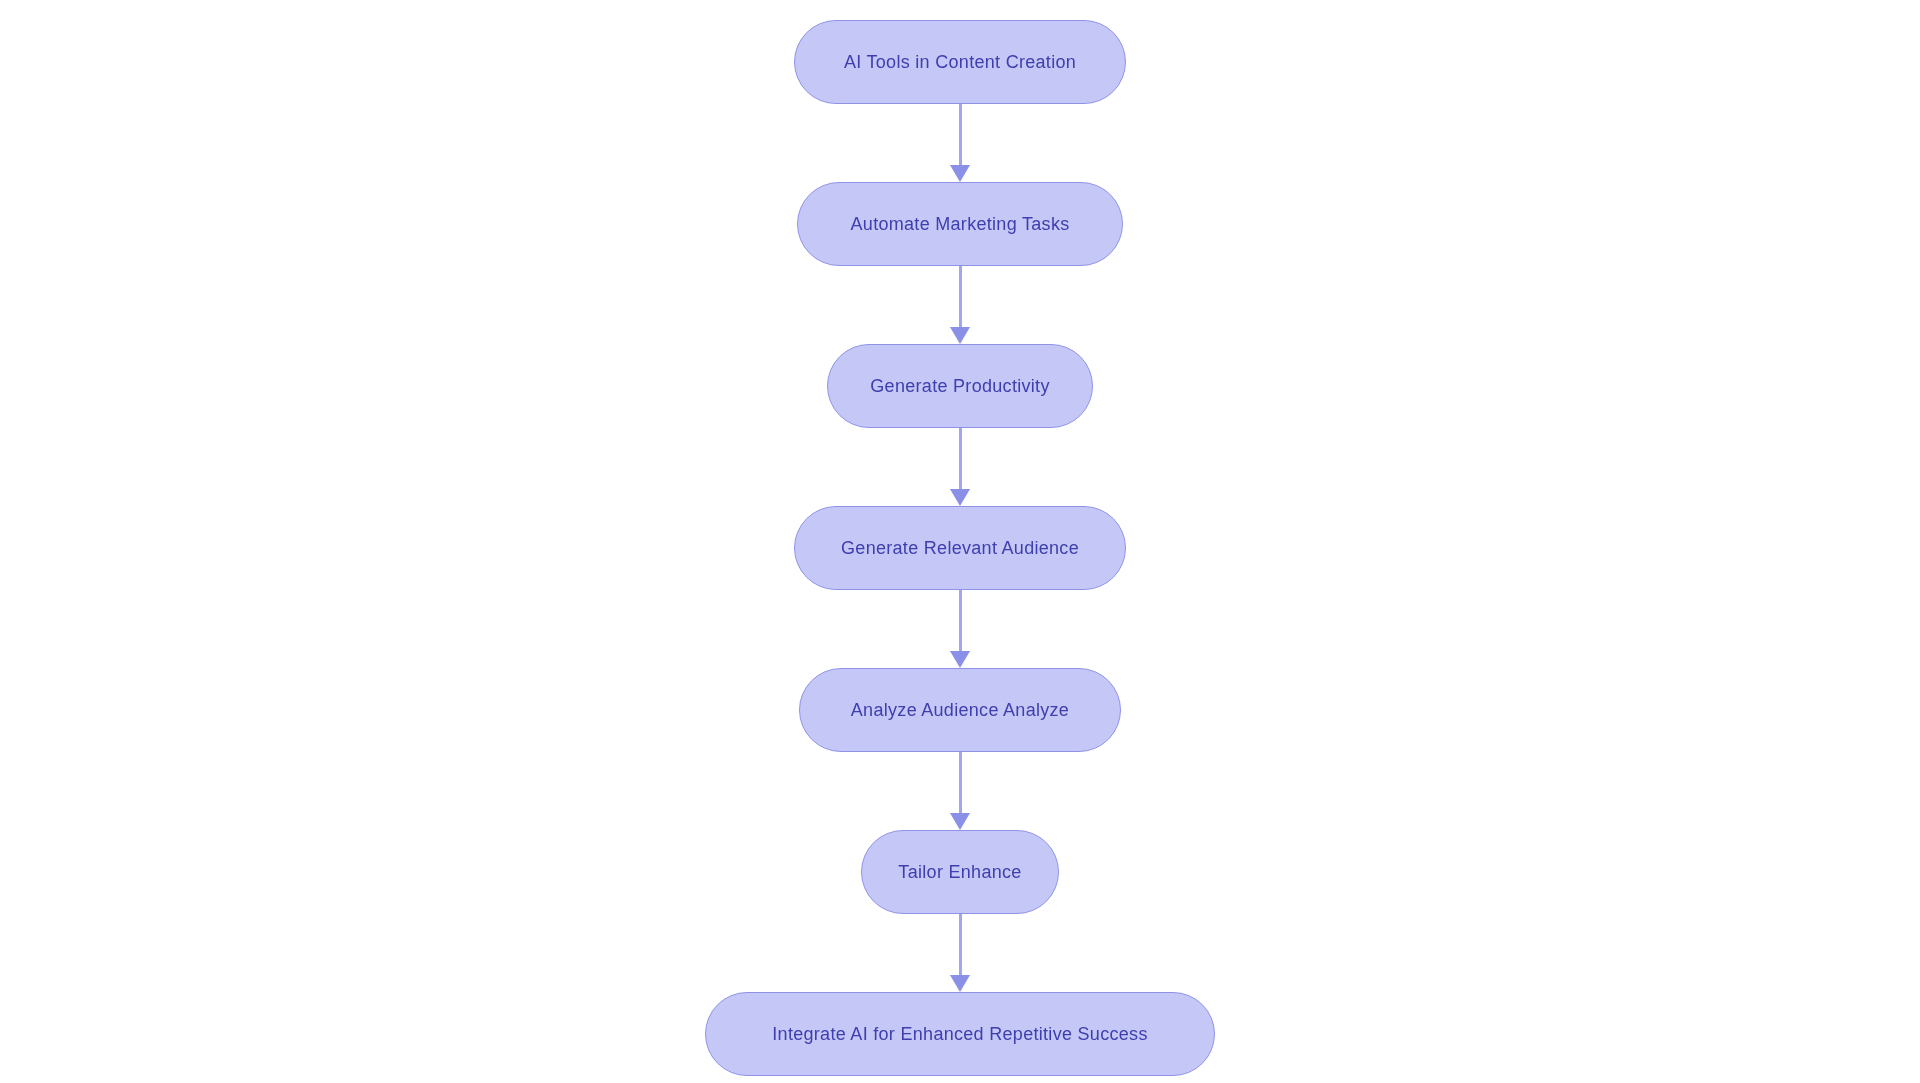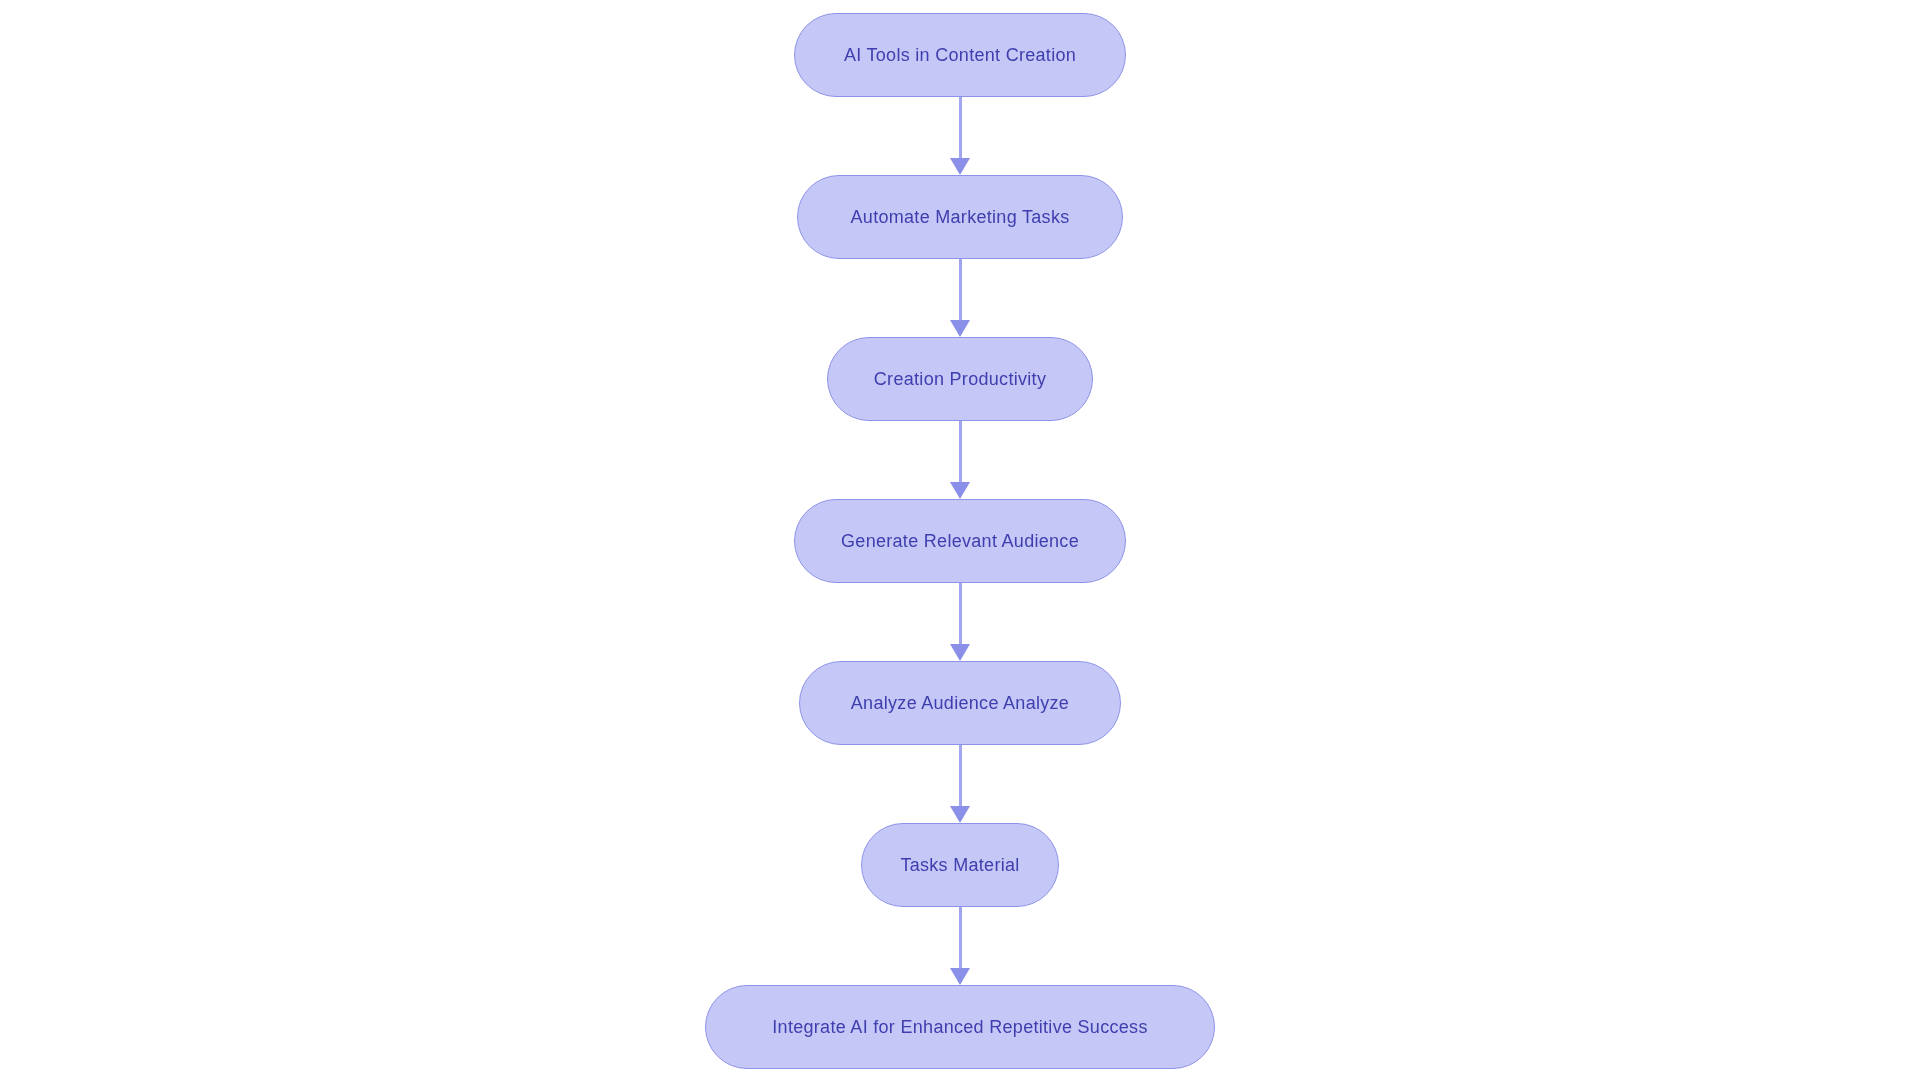--- a/index.html
+++ b/index.html
@@ -12,20 +12,21 @@
     position: relative;
     width: 1920px;
     height: 1083px;
     background: #ffffff;
     overflow: hidden;
     display: flex;
     flex-direction: column;
     align-items: center;
     padding-top: 13px;
     box-sizing: border-box;
+    justify-content: center;
   }
   .node {
     height: 84px;
     border-radius: 42px;
     background: #c5c8f7;
     border: 1.6px solid #8e93e9;
     box-sizing: border-box;
     display: flex;
     align-items: center;
     justify-content: center;
@@ -82,21 +83,21 @@
   <div class="node n2">
     <span class="node-label">Automate Marketing Tasks</span>
   </div>
 
   <div class="arrow">
     <div class="arrow-line"></div>
     <div class="arrow-head"></div>
   </div>
 
   <div class="node n3">
-    <span class="node-label">Creation Productivity</span>
+    <span class="node-label">Generate Productivity</span>
   </div>
 
   <div class="arrow">
     <div class="arrow-line"></div>
     <div class="arrow-head"></div>
   </div>
 
   <div class="node n4">
     <span class="node-label">Generate Relevant Audience</span>
   </div>
@@ -109,21 +110,21 @@
   <div class="node n5">
     <span class="node-label">Analyze Audience Analyze</span>
   </div>
 
   <div class="arrow">
     <div class="arrow-line"></div>
     <div class="arrow-head"></div>
   </div>
 
   <div class="node n6">
-    <span class="node-label">Tasks Material</span>
+    <span class="node-label">Tailor Enhance</span>
   </div>
 
   <div class="arrow">
     <div class="arrow-line"></div>
     <div class="arrow-head"></div>
   </div>
 
   <div class="node n7">
     <span class="node-label">Integrate AI for Enhanced Repetitive Success</span>
   </div>

